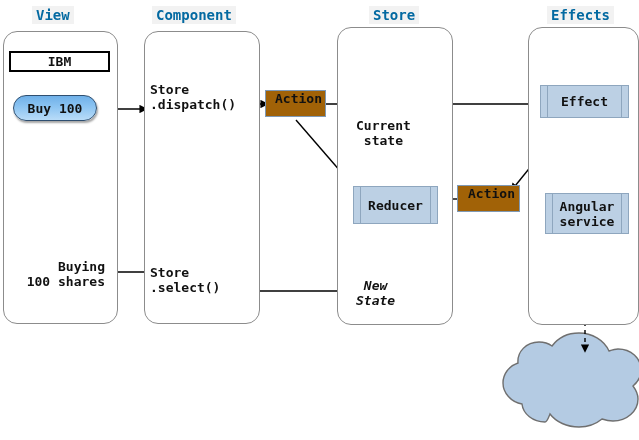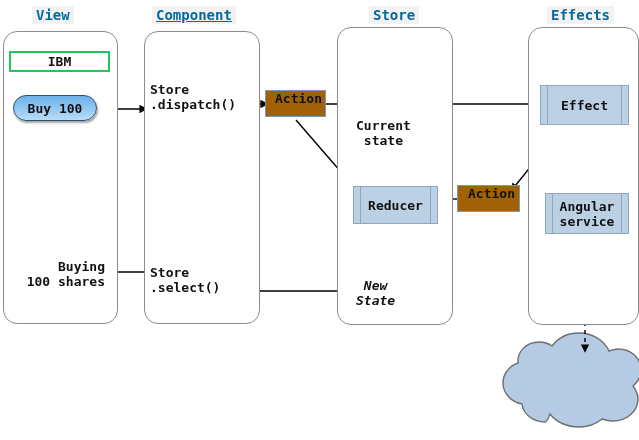--- a/index.html
+++ b/index.html
@@ -35,21 +35,21 @@
     font-family:"DejaVu Sans Mono","Liberation Mono",monospace;
     font-size:13px;font-weight:bold;color:#111;
     text-align:center;line-height:15px;
     white-space:pre-line;
     pointer-events:none;
   }
 
   
   .ticker{
     position:absolute;
-    border:2px solid #22c55e;
+    border:2px solid #000000;
     background:#ffffff;
     box-sizing:border-box;
     display:flex;align-items:center;justify-content:center;
   }
   .ticker .node-label{font-size:13px;}
 
   
   .pill{
     position:absolute;
     border:1px solid #2f4f70;
@@ -176,21 +176,21 @@
     <line x1="152" y1="272" x2="106" y2="272" marker-end="url(#ah)"></line>
   </g>
 </svg>
 
 <div class="lane-box" style="left:3px;top:31px;width:115px;height:293px;"></div>
 <div class="lane-box" style="left:144px;top:31px;width:116px;height:293px;"></div>
 <div class="lane-box" style="left:337px;top:27px;width:116px;height:298px;"></div>
 <div class="lane-box" style="left:528px;top:27px;width:111px;height:298px;"></div>
 
 <div class="lane-title" style="left:32px;top:6px;">View</div>
-<div class="lane-title" style="left:152px;top:6px;text-decoration:underline;">Component</div>
+<div class="lane-title" style="left:152px;top:6px;">Component</div>
 <div class="lane-title" style="left:369px;top:6px;">Store</div>
 <div class="lane-title" style="left:547px;top:6px;">Effects</div>
 
 <div class="ticker" style="left:9px;top:51px;width:101px;height:21px;">
   <span class="node-label">IBM</span>
 </div>
 
 <div class="pill" style="left:13px;top:95px;width:84px;height:26px;">
   <span class="node-label">Buy 100</span>
 </div>
@@ -225,20 +225,20 @@
 
 <div class="proc" style="left:353px;top:186px;width:85px;height:38px;">
   <span class="node-label">Reducer</span>
 </div>
 
 <div class="doc-label" style="left:356px;top:274px;width:78px;height:38px;font-style:italic;">
   <span class="node-label">New
 State</span>
 </div>
 
-<div class="proc" style="left:540px;top:85px;width:89px;height:40px;">
+<div class="proc" style="left:540px;top:85px;width:89px;height:33px;">
   <span class="node-label">Effect</span>
 </div>
 
 <div class="proc" style="left:545px;top:193px;width:84px;height:41px;">
   <span class="node-label">Angular
 service</span>
 </div>
 
 </body></html>

